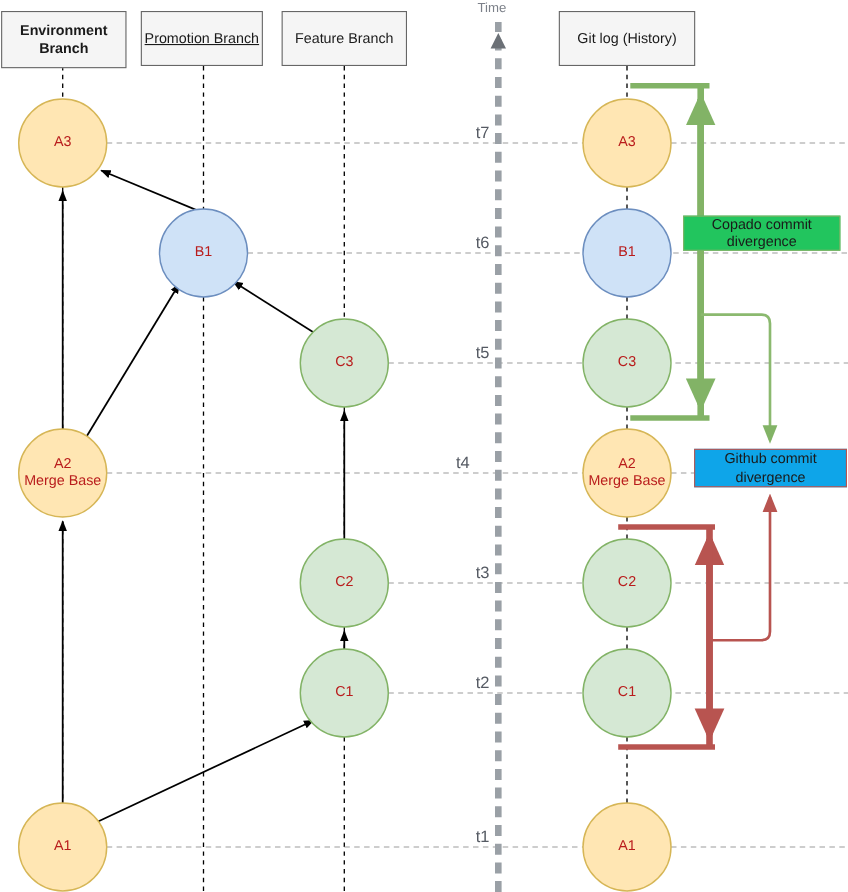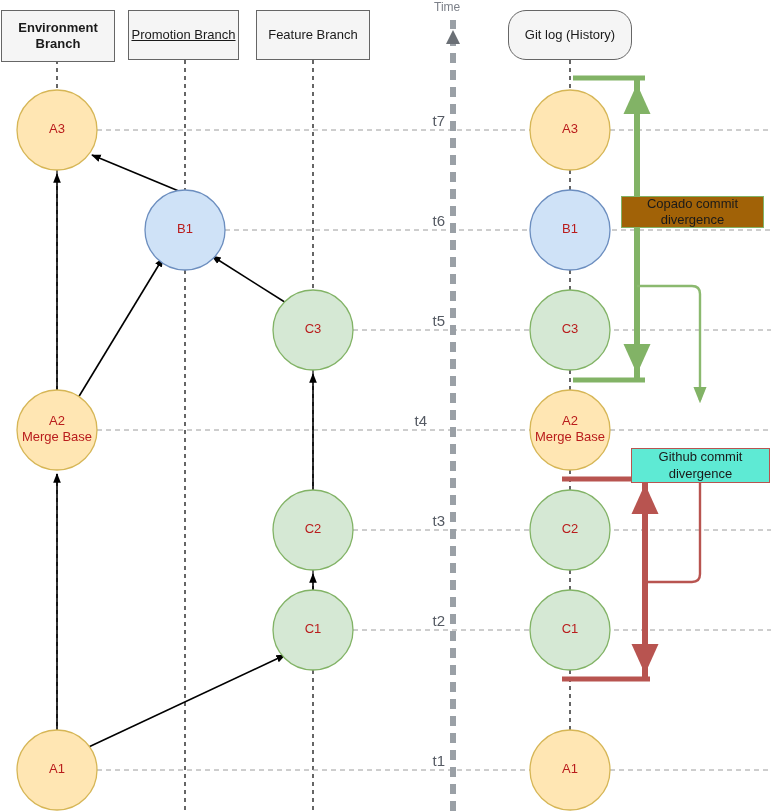--- a/index.html
+++ b/index.html
@@ -8,22 +8,22 @@
   svg.layer{position:absolute;left:0;top:0;width:771px;height:811px;overflow:visible;}
   .hdr-box{
     position:absolute;box-sizing:border-box;background:#f5f5f5;border:1px solid #666666;
     display:flex;align-items:center;justify-content:center;text-align:center;
     font-size:13px;color:#1a1a1a;line-height:1.2;
   }
   .note-box{
     position:absolute;box-sizing:border-box;display:flex;align-items:center;justify-content:center;
     text-align:center;font-size:13px;color:#1a1a1a;line-height:1.25;padding:2px 4px;
   }
-  .note-green{background:#a16207;border:1px solid #82b366;}
-  .note-red{background:#5eead4;border:1px solid #b85450;margin-top:40px;}
+  .note-green{background:#22c55e;border:1px solid #82b366;}
+  .note-red{background:#0ea5e9;border:1px solid #b85450;}
   .node-label{
     position:absolute;text-align:center;font-size:13px;color:#b91c1c;line-height:1.25;
     pointer-events:none;white-space:pre-line;
   }
   .tick-label{position:absolute;font-size:15px;color:#555a63;text-align:right;}
   .time-label{position:absolute;font-size:12px;color:#7c8089;}
 </style>
 </head>
 <body>
 
@@ -130,21 +130,21 @@
 
   <div class="hdr-box" style="left:1px;top:10px;width:114px;height:52px;font-weight:bold;">
     <span>Environment Branch</span>
   </div>
   <div class="hdr-box" style="left:128px;top:10px;width:111px;height:50px;text-decoration:underline;">
     <span>Promotion Branch</span>
   </div>
   <div class="hdr-box" style="left:256px;top:10px;width:114px;height:50px;">
     <span>Feature Branch</span>
   </div>
-  <div class="hdr-box" style="left:508px;top:10px;width:124px;height:50px;border-radius:18px;">
+  <div class="hdr-box" style="left:508px;top:10px;width:124px;height:50px;">
     <span>Git log (History)</span>
   </div>
 
   <div class="note-box note-green" style="left:621px;top:196px;width:143px;height:32px;">
     <span>Copado commit divergence</span>
   </div>
   <div class="note-box note-red" style="left:631px;top:408px;width:139px;height:35px;">
     <span>Github commit divergence</span>
   </div>
 

